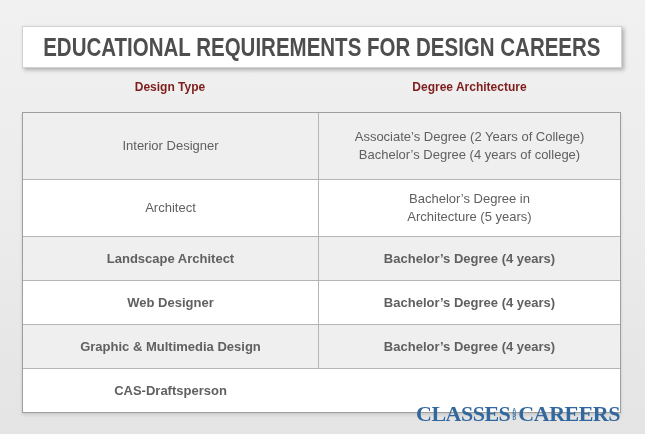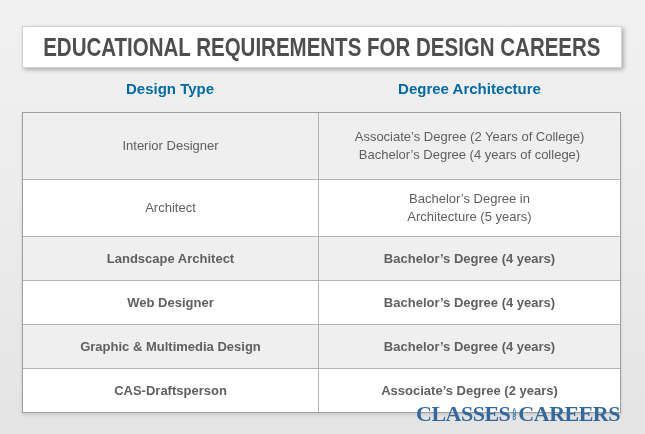--- a/index.html
+++ b/index.html
@@ -18,21 +18,21 @@
     box-shadow: 2px 2px 4px rgba(0,0,0,0.28);
     display: flex; align-items: center; justify-content: center; margin-top: 12px;
   }
   .title-text {
     font-weight: bold; font-size: 25px; color: #4e4e4e;
     white-space: nowrap; transform: scaleX(0.82); transform-origin: center;
   }
 
   .col-header {
     position: absolute; top: 80px; text-align: center;
-    font-weight: bold; font-size: 15px; color: #0369a1;
+    font-weight: bold; font-size: 12px; color: #7f1d1d;
   }
   .col-header.left  { left: 22px;  width: 296px; }
   .col-header.right { left: 318px; width: 303px; }
 
   .dtable {
     position: absolute; left: 22px; top: 112px; width: 599px;
     box-sizing: border-box;
     border: 1px solid #9e9e9e;
     background: #ffffff;
     box-shadow: 0 2px 3px rgba(0,0,0,0.12);
@@ -93,21 +93,20 @@
   <div class="trow">
     <div class="tcell">Web Designer</div>
     <div class="tcell degree">Bachelor’s Degree (4 years)</div>
   </div>
   <div class="trow alt">
     <div class="tcell">Graphic &amp; Multimedia Design</div>
     <div class="tcell degree">Bachelor’s Degree (4 years)</div>
   </div>
   <div class="trow">
     <div class="tcell">CAS-Draftsperson</div>
-    <div class="tcell degree">Associate’s Degree (2 years)</div>
   </div>
 </div>
 
 <div class="logo">
   <span class="word">CLASSES</span>
   <span class="and">AND</span>
   <span class="word">CAREERS</span>
 </div>
 
 </body></html>

